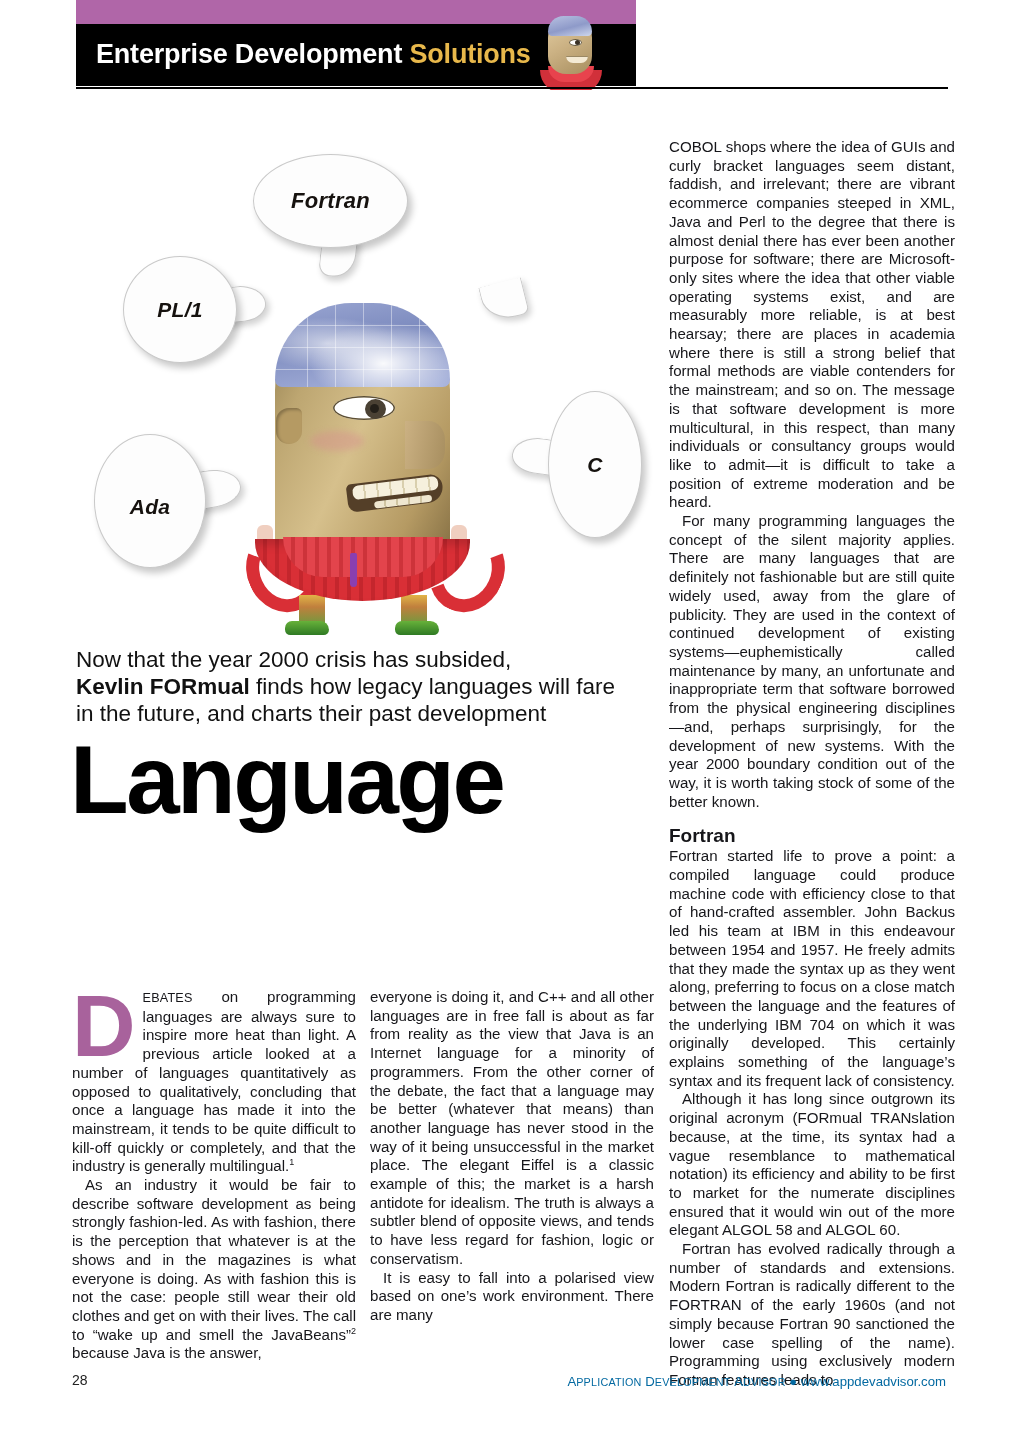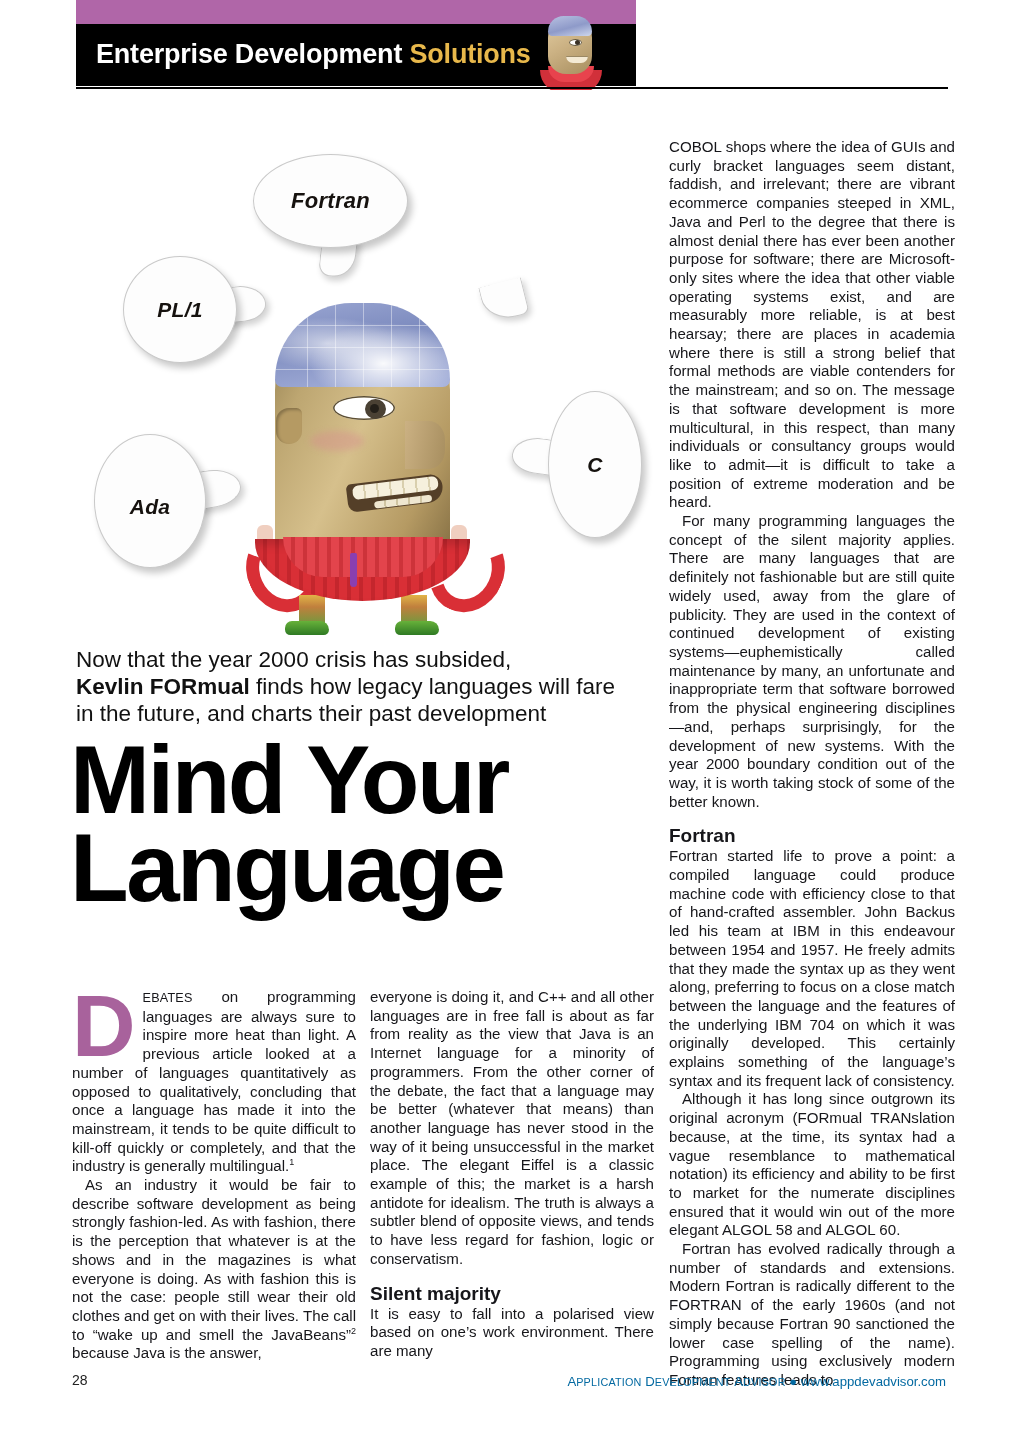--- a/index.html
+++ b/index.html
@@ -517,32 +517,30 @@
   </div>
 </div>
 
 <div id="standfirst">
   <span>Now that the year 2000 crisis has subsided,</span><br>
   <b>Kevlin FORmual</b><span> finds how legacy languages will fare</span><br>
   <span>in the future, and charts their past development</span>
 </div>
 
 <div id="headline">
-  <div>Mind Your</div>
   <div>Language</div>
 </div>
 
 <div class="col" id="col-left">
   <p><span class="dropcap">D</span><span class="smallcaps">EBATES</span><span> on programming languages are always sure to inspire more heat than light. A previous article looked at a number of languages quantitatively as opposed to qualitatively, concluding that once a language has made it into the mainstream, it tends to be quite difficult to kill-off quickly or completely, and that the industry is generally multilingual.</span><sup>1</sup></p>
   <p><span>As an industry it would be fair to describe software development as being strongly fashion-led. As with fashion, there is the perception that whatever is at the shows and in the magazines is what everyone is doing. As with fashion this is not the case: people still wear their old clothes and get on with their lives. The call to “wake up and smell the JavaBeans”</span><sup>2</sup><span> because Java is the answer,</span></p>
 </div>
 
 <div class="col" id="col-mid">
   <p><span>everyone is doing it, and C++ and all other languages are in free fall is about as far from reality as the view that Java is an Internet language for a minority of programmers. From the other corner of the debate, the fact that a language may be better (whatever that means) than another language has never stood in the way of it being unsuccessful in the market place. The elegant Eiffel is a classic example of this; the market is a harsh antidote for idealism. The truth is always a subtler blend of opposite views, and tends to have less regard for fashion, logic or conservatism.</span></p>
-  <h3>Silent majority</h3>
   <p><span>It is easy to fall into a polarised view based on one’s work environment. There are many</span></p>
 </div>
 
 <div class="col" id="col-right">
   <p><span>COBOL shops where the idea of GUIs and curly bracket languages seem distant, faddish, and irrelevant; there are vibrant ecommerce companies steeped in XML, Java and Perl to the degree that there is almost denial there has ever been another purpose for software; there are Microsoft-only sites where the idea that other viable operating systems exist, and are measurably more reliable, is at best hearsay; there are places in academia where there is still a strong belief that formal methods are viable contenders for the mainstream; and so on. The message is that software development is more multicultural, in this respect, than many individuals or consultancy groups would like to admit—it is difficult to take a position of extreme moderation and be heard.</span></p>
   <p><span>For many programming languages the concept of the silent majority applies. There are many languages that are definitely not fashionable but are still quite widely used, away from the glare of publicity. They are used in the context of continued development of existing systems—euphemistically called maintenance by many, an unfortunate and inappropriate term that software borrowed from the physical engineering disciplines—and, perhaps surprisingly, for the development of new systems. With the year 2000 boundary condition out of the way, it is worth taking stock of some of the better known.</span></p>
   <h3>Fortran</h3>
   <p><span>Fortran started life to prove a point: a compiled language could produce machine code with efficiency close to that of hand-crafted assembler. John Backus led his team at IBM in this endeavour between 1954 and 1957. He freely admits that they made the syntax up as they went along, preferring to focus on a close match between the language and the features of the underlying IBM 704 on which it was originally developed. This certainly explains something of the language’s syntax and its frequent lack of consistency.</span></p>
   <p><span>Although it has long since outgrown its original acronym (FORmual TRANslation because, at the time, its syntax had a vague resemblance to mathematical notation) its efficiency and ability to be first to market for the numerate disciplines ensured that it would win out of the more elegant ALGOL 58 and ALGOL 60.</span></p>
   <p><span>Fortran has evolved radically through a number of standards and extensions. Modern Fortran is radically different to the FORTRAN of the early 1960s (and not simply because Fortran 90 sanctioned the lower case spelling of the name). Programming using exclusively modern Fortran features leads to</span></p>

